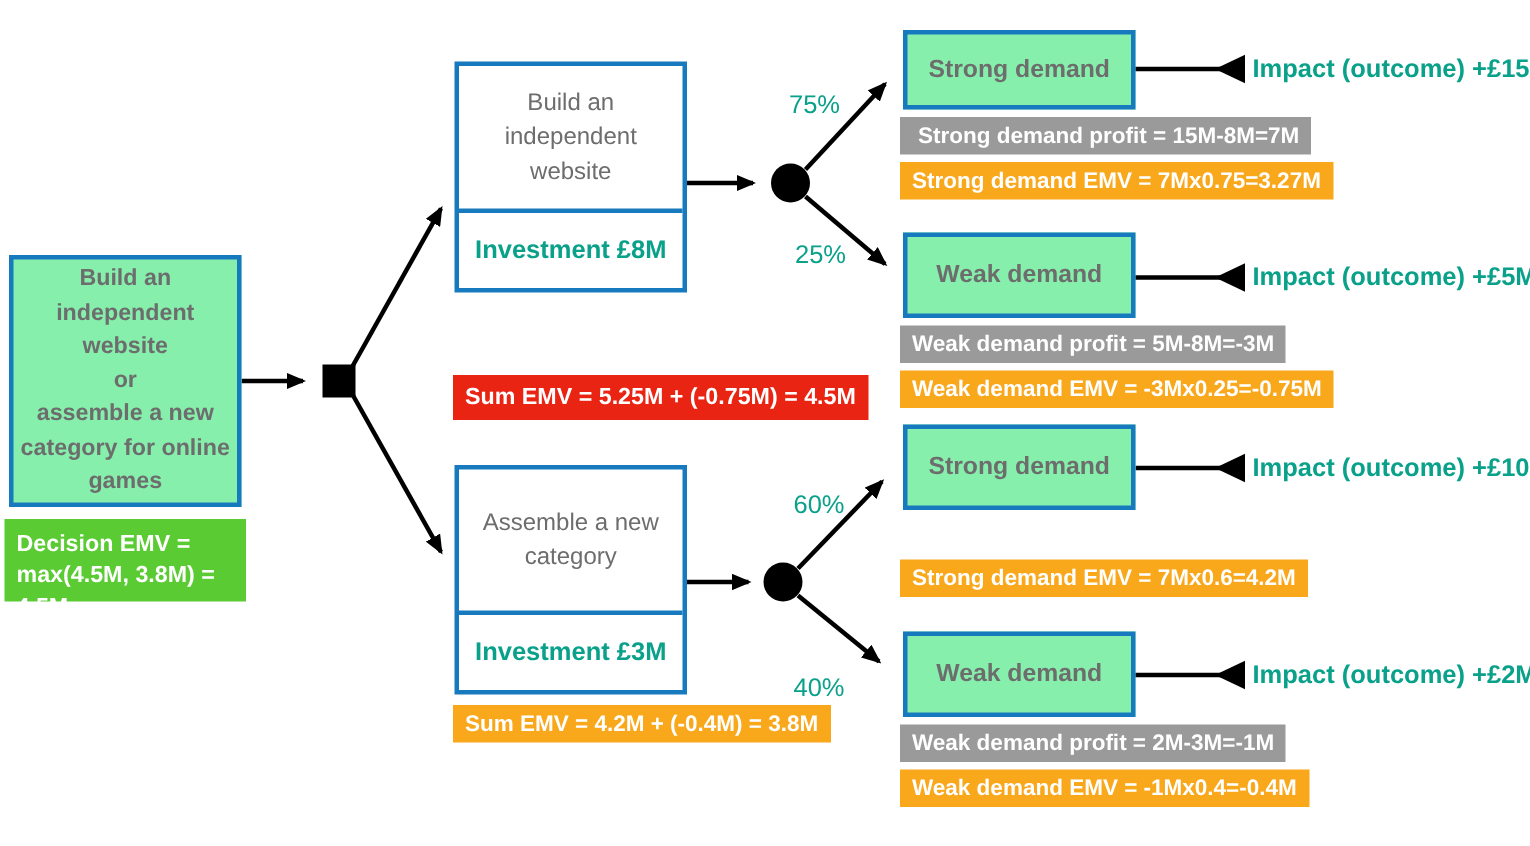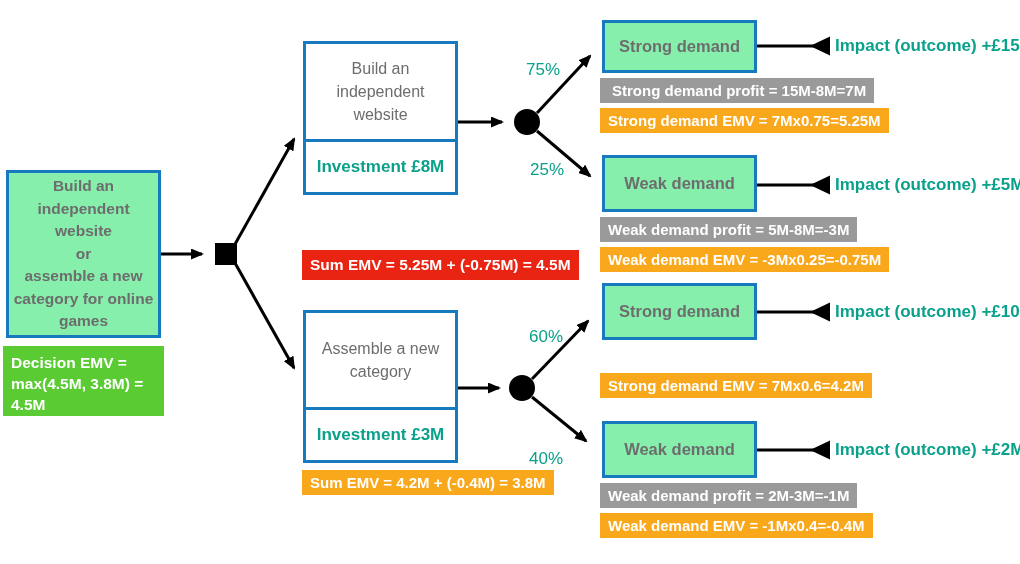--- a/index.html
+++ b/index.html
@@ -46,21 +46,21 @@
 
   .sum1{left:302px;top:203px;}
   .sum2{left:302px;top:470px;background:var(--orange,#f9a71b);height:25px;line-height:25px;font-size:15px;}
 
   .p-s1{left:600px;top:78px;padding-left:12px;}  .e-s1{left:600px;top:108px;}
   .p-w1{left:600px;top:217px;} .e-w1{left:600px;top:247px;}
   .p-s2{left:600px;top:347px;} .e-s2{left:600px;top:373px;}
   .p-w2{left:600px;top:483px;} .e-w2{left:600px;top:513px;}
 
   .decision-badge{
-    position:absolute;left:3px;top:346px;width:161px;height:70px;box-sizing:border-box;
+    position:absolute;left:3px;top:346px;width:161px;height:55px;box-sizing:border-box;
     background:var(--green,#5bcb34);color:#fff;font-weight:bold;font-size:15.5px;
     line-height:1.35;padding:7px 0 0 8px;white-space:pre-line;
   }
 
   .prob{position:absolute;color:var(--teal,#0aa18a);font-size:17px;}
   .prob-75{left:526px;top:60px;}
   .prob-25{left:530px;top:160px;}
   .prob-60{left:529px;top:327px;}
   .prob-40{left:529px;top:449px;}
 
@@ -128,21 +128,21 @@
     <div class="option-invest">Investment £8M</div>
   </div>
   <div class="bar red sum1">Sum EMV = 5.25M + (-0.75M) = 4.5M</div>
 
   <div class="prob prob-75">75%</div>
   <div class="prob prob-25">25%</div>
 
   <div class="node-box outcome-box out-s1">Strong demand</div>
   <div class="impact imp-1">Impact (outcome) +£15M</div>
   <div class="bar gray p-s1">Strong demand profit = 15M-8M=7M</div>
-  <div class="bar orange e-s1">Strong demand EMV = 7Mx0.75=5.25M</div>
+  <div class="bar orange e-s1">Strong demand EMV = 7Mx0.75=3.27M</div>
 
   <div class="node-box outcome-box out-w1">Weak demand</div>
   <div class="impact imp-2">Impact (outcome) +£5M</div>
   <div class="bar gray p-w1">Weak demand profit = 5M-8M=-3M</div>
   <div class="bar orange e-w1">Weak demand EMV = -3Mx0.25=-0.75M</div>
 
   <div class="option-box opt2">
     <div class="option-title">Assemble a new
 category</div>
     <div class="option-invest">Investment £3M</div>

